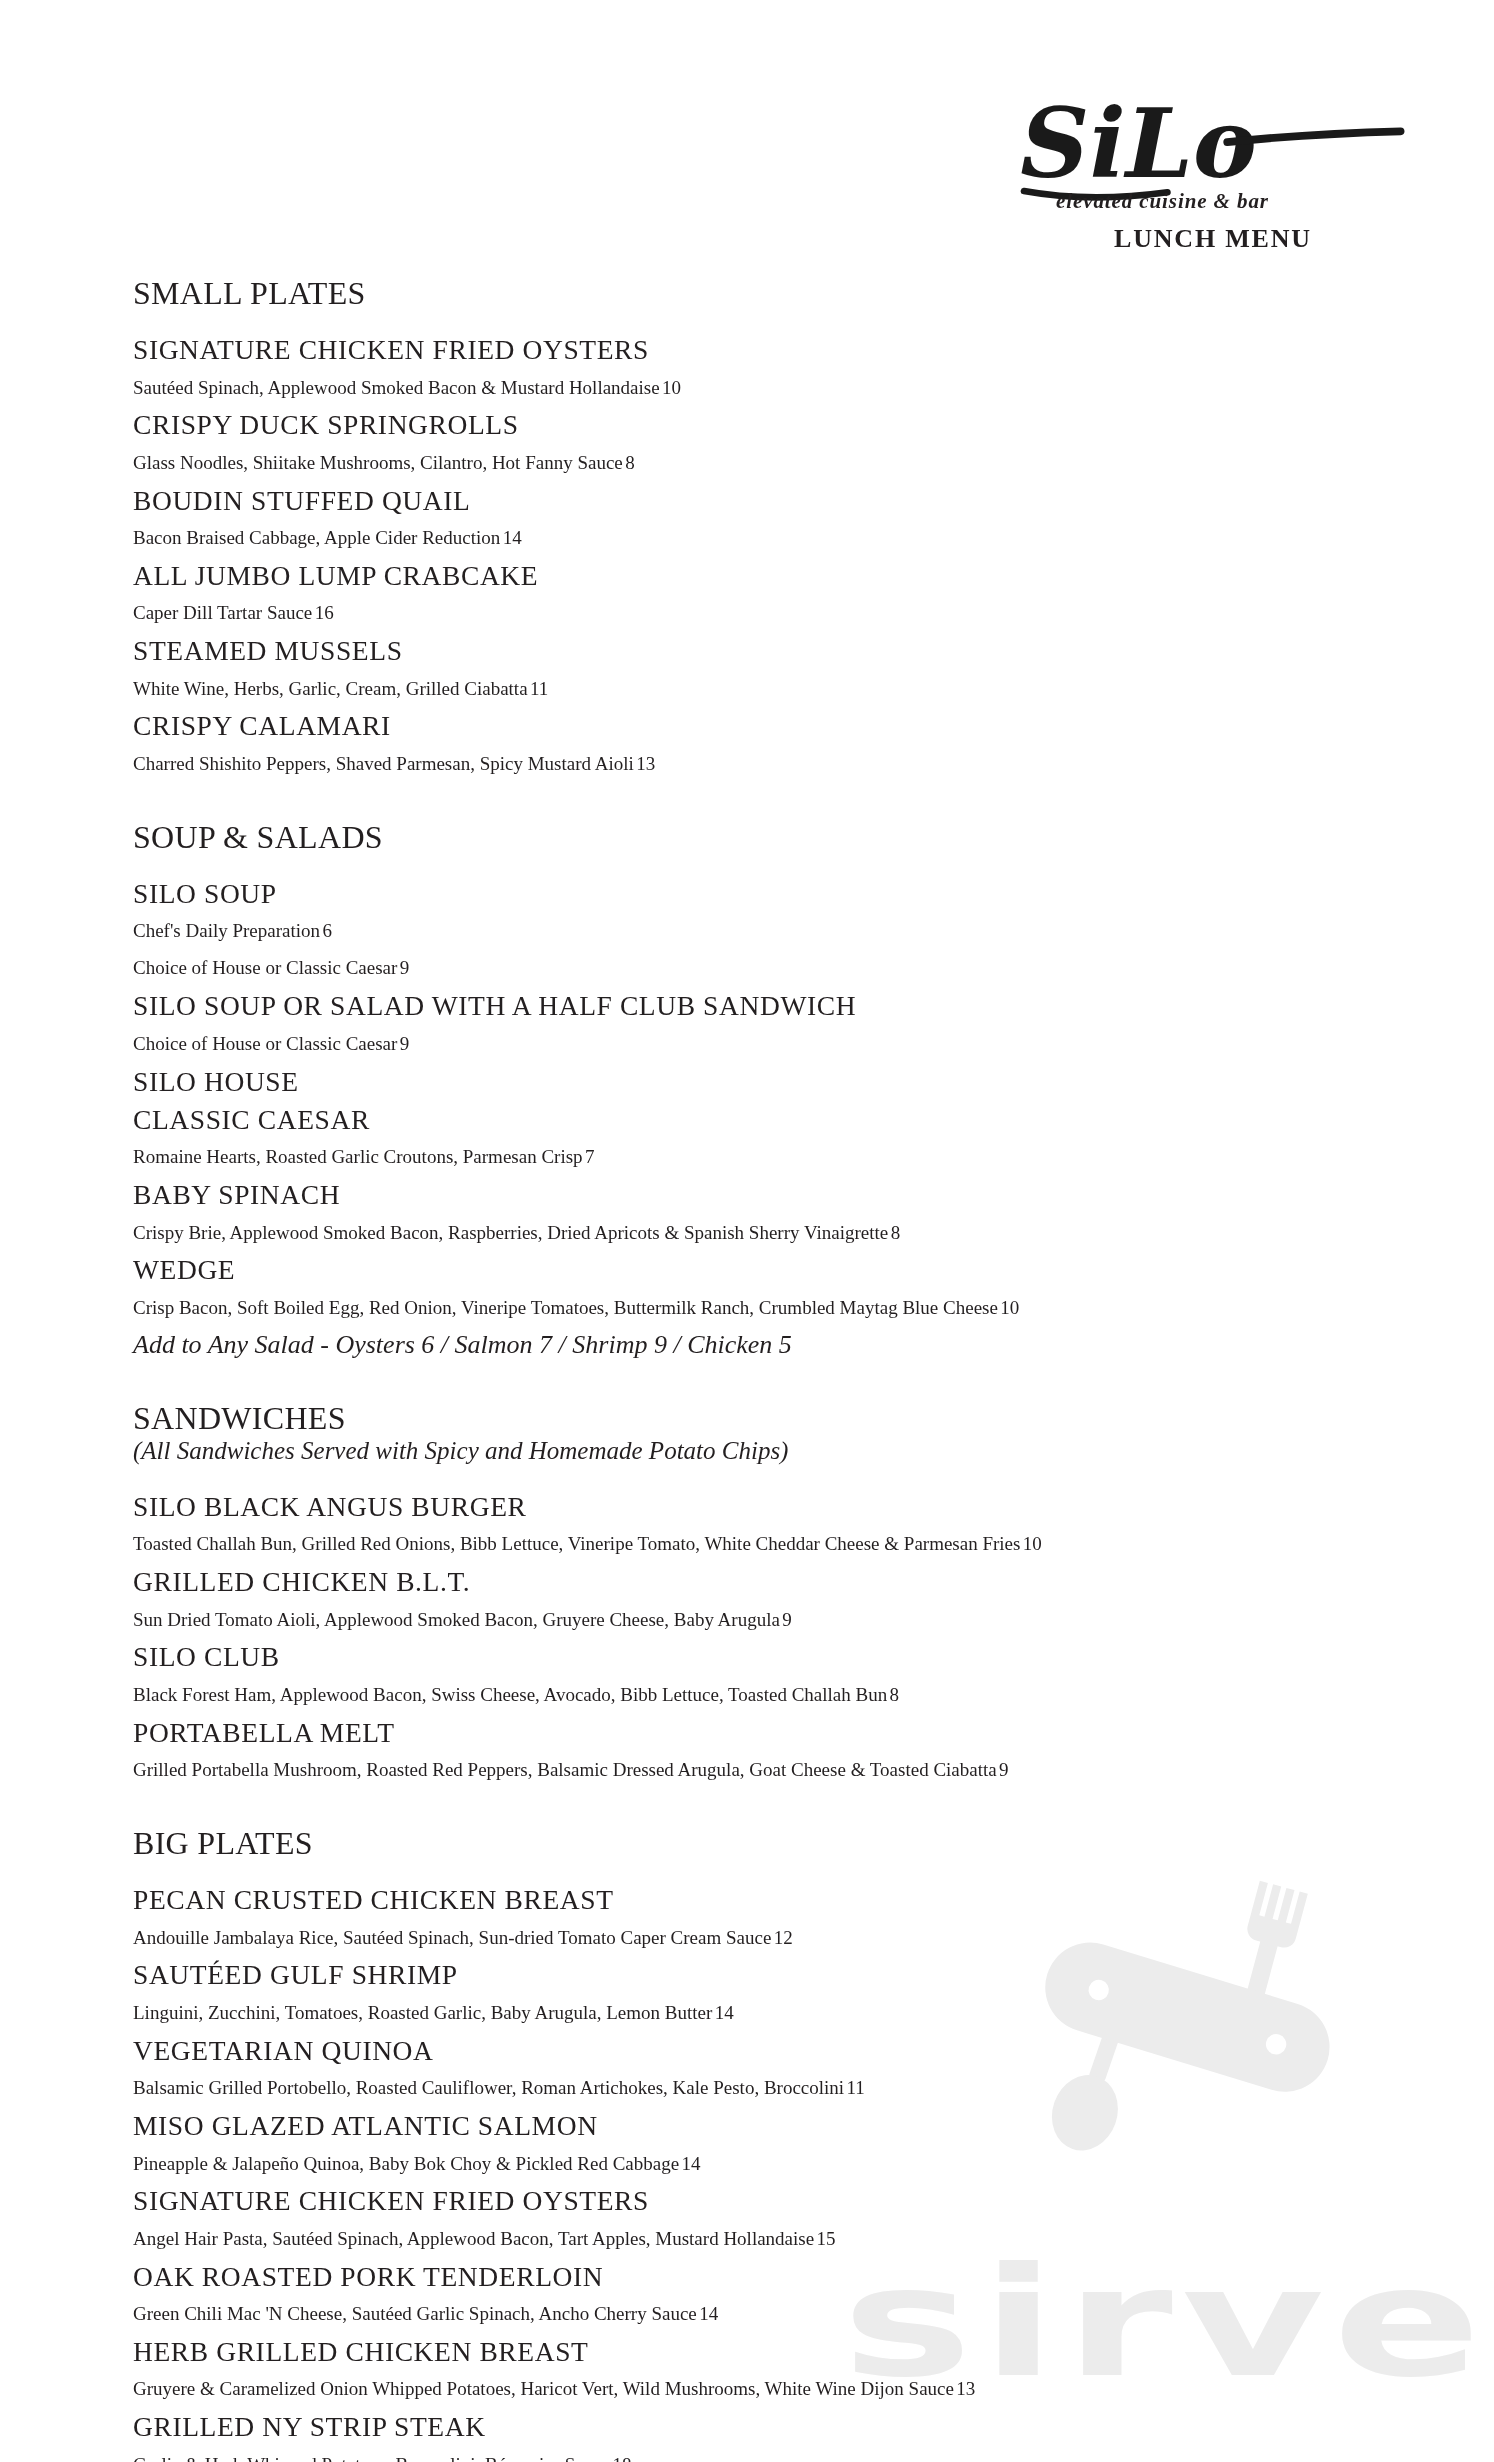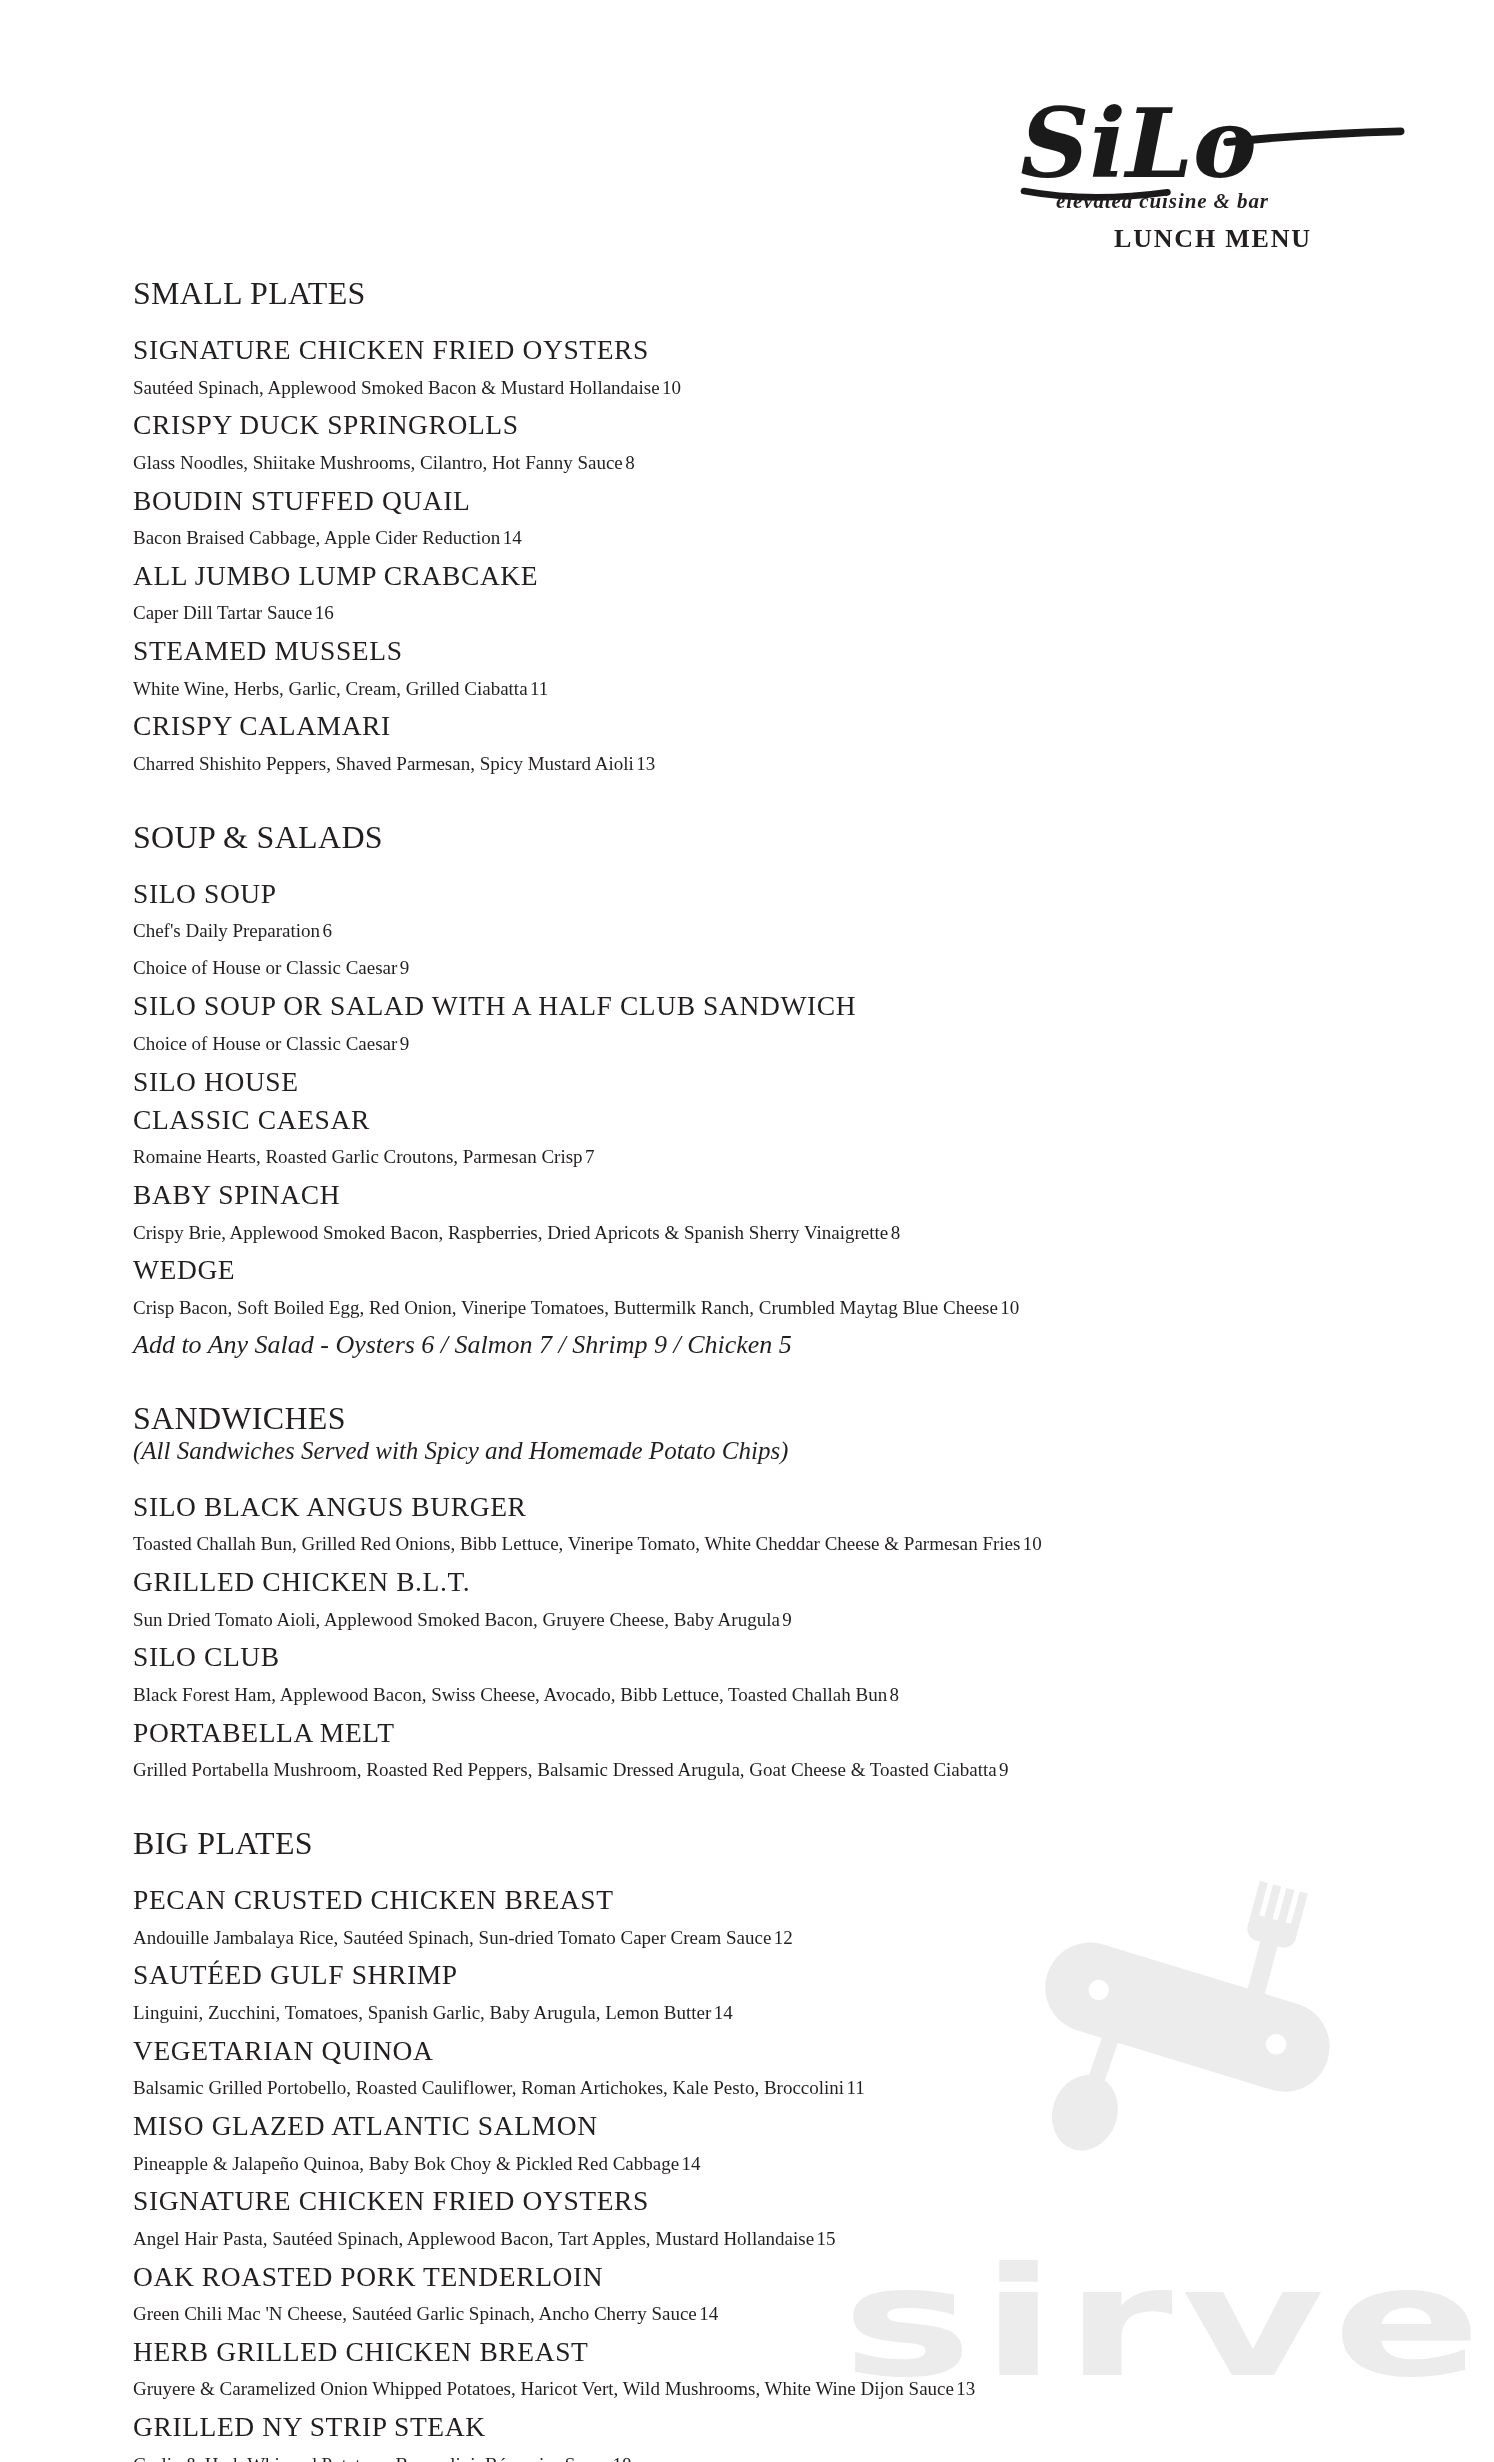--- a/index.html
+++ b/index.html
@@ -190,21 +190,21 @@
     </div>
 
     <div class="section">
       <h2 class="section-title">BIG PLATES</h2>
       <div class="item">
         <div class="item-name">PECAN CRUSTED CHICKEN BREAST</div>
         <div class="item-desc-line"><span>Andouille Jambalaya Rice, Sautéed Spinach, Sun-dried Tomato Caper Cream Sauce</span><span class="price">12</span></div>
       </div>
       <div class="item">
         <div class="item-name">SAUTÉED GULF SHRIMP</div>
-        <div class="item-desc-line"><span>Linguini, Zucchini, Tomatoes, Spanish Garlic, Baby Arugula, Lemon Butter</span><span class="price">14</span></div>
+        <div class="item-desc-line"><span>Linguini, Zucchini, Tomatoes, Roasted Garlic, Baby Arugula, Lemon Butter</span><span class="price">14</span></div>
       </div>
       <div class="item">
         <div class="item-name">VEGETARIAN QUINOA</div>
         <div class="item-desc-line"><span>Balsamic Grilled Portobello, Roasted Cauliflower, Roman Artichokes, Kale Pesto, Broccolini</span><span class="price">11</span></div>
       </div>
       <div class="item">
         <div class="item-name">MISO GLAZED ATLANTIC SALMON</div>
         <div class="item-desc-line"><span>Pineapple &amp; Jalapeño Quinoa, Baby Bok Choy &amp; Pickled Red Cabbage</span><span class="price">14</span></div>
       </div>
       <div class="item">

